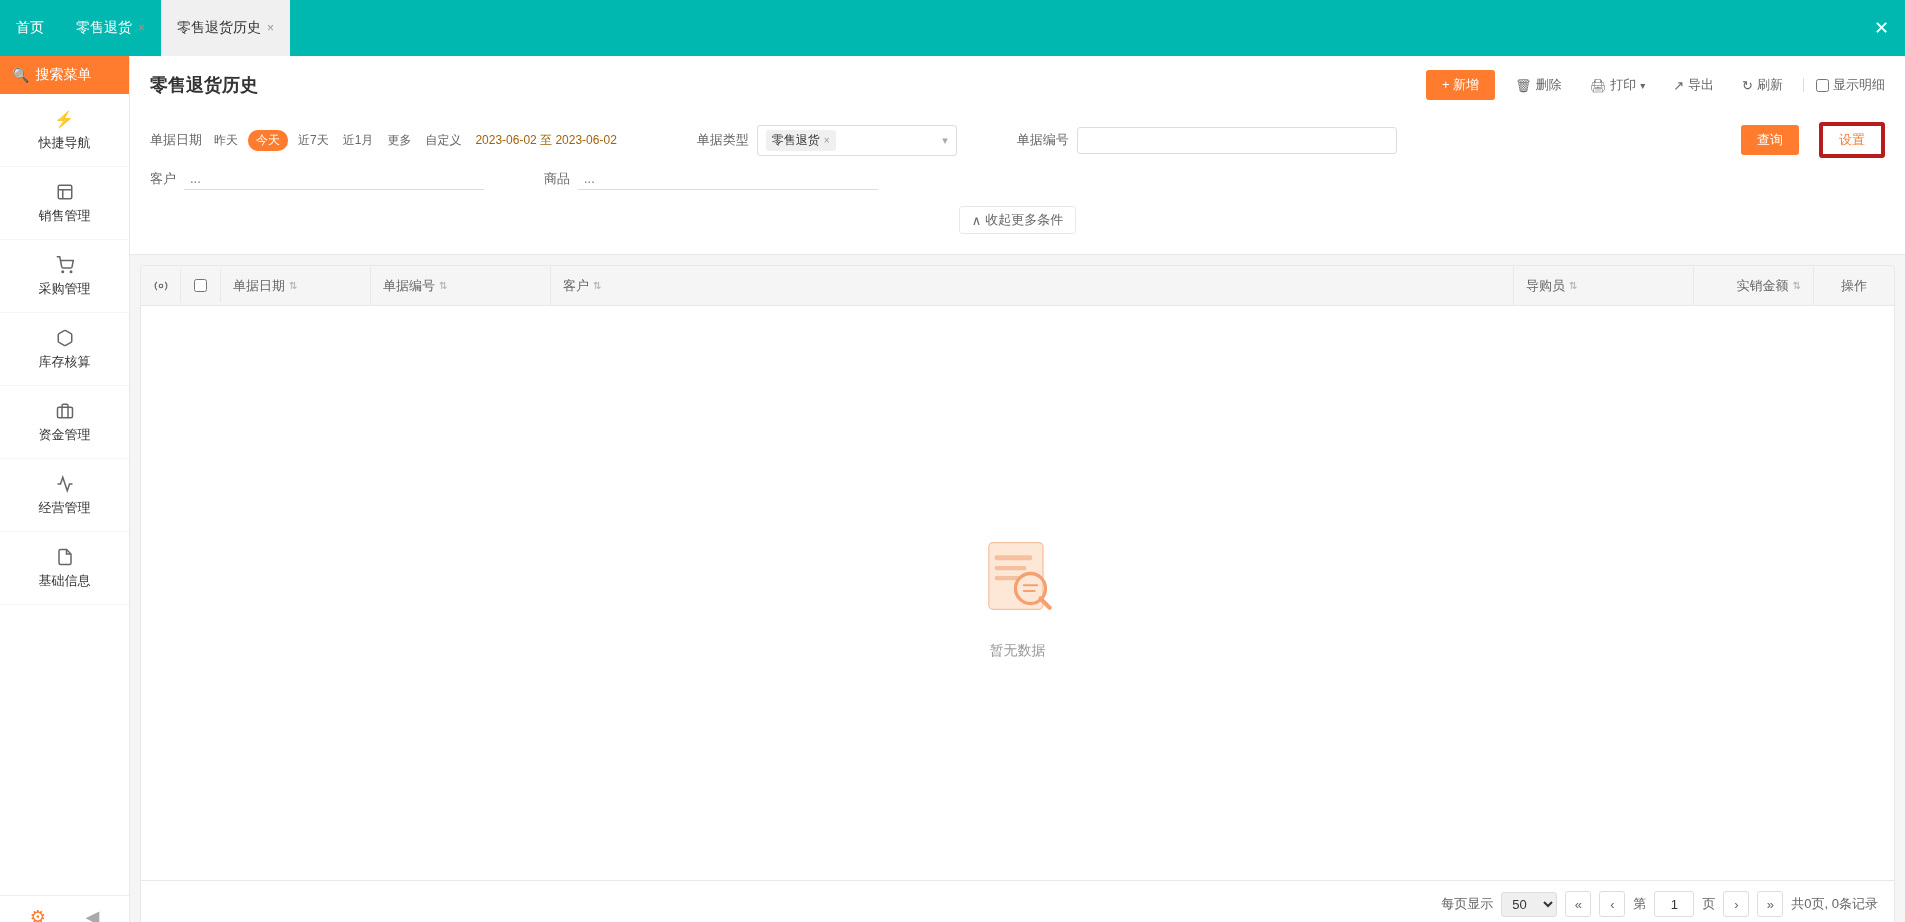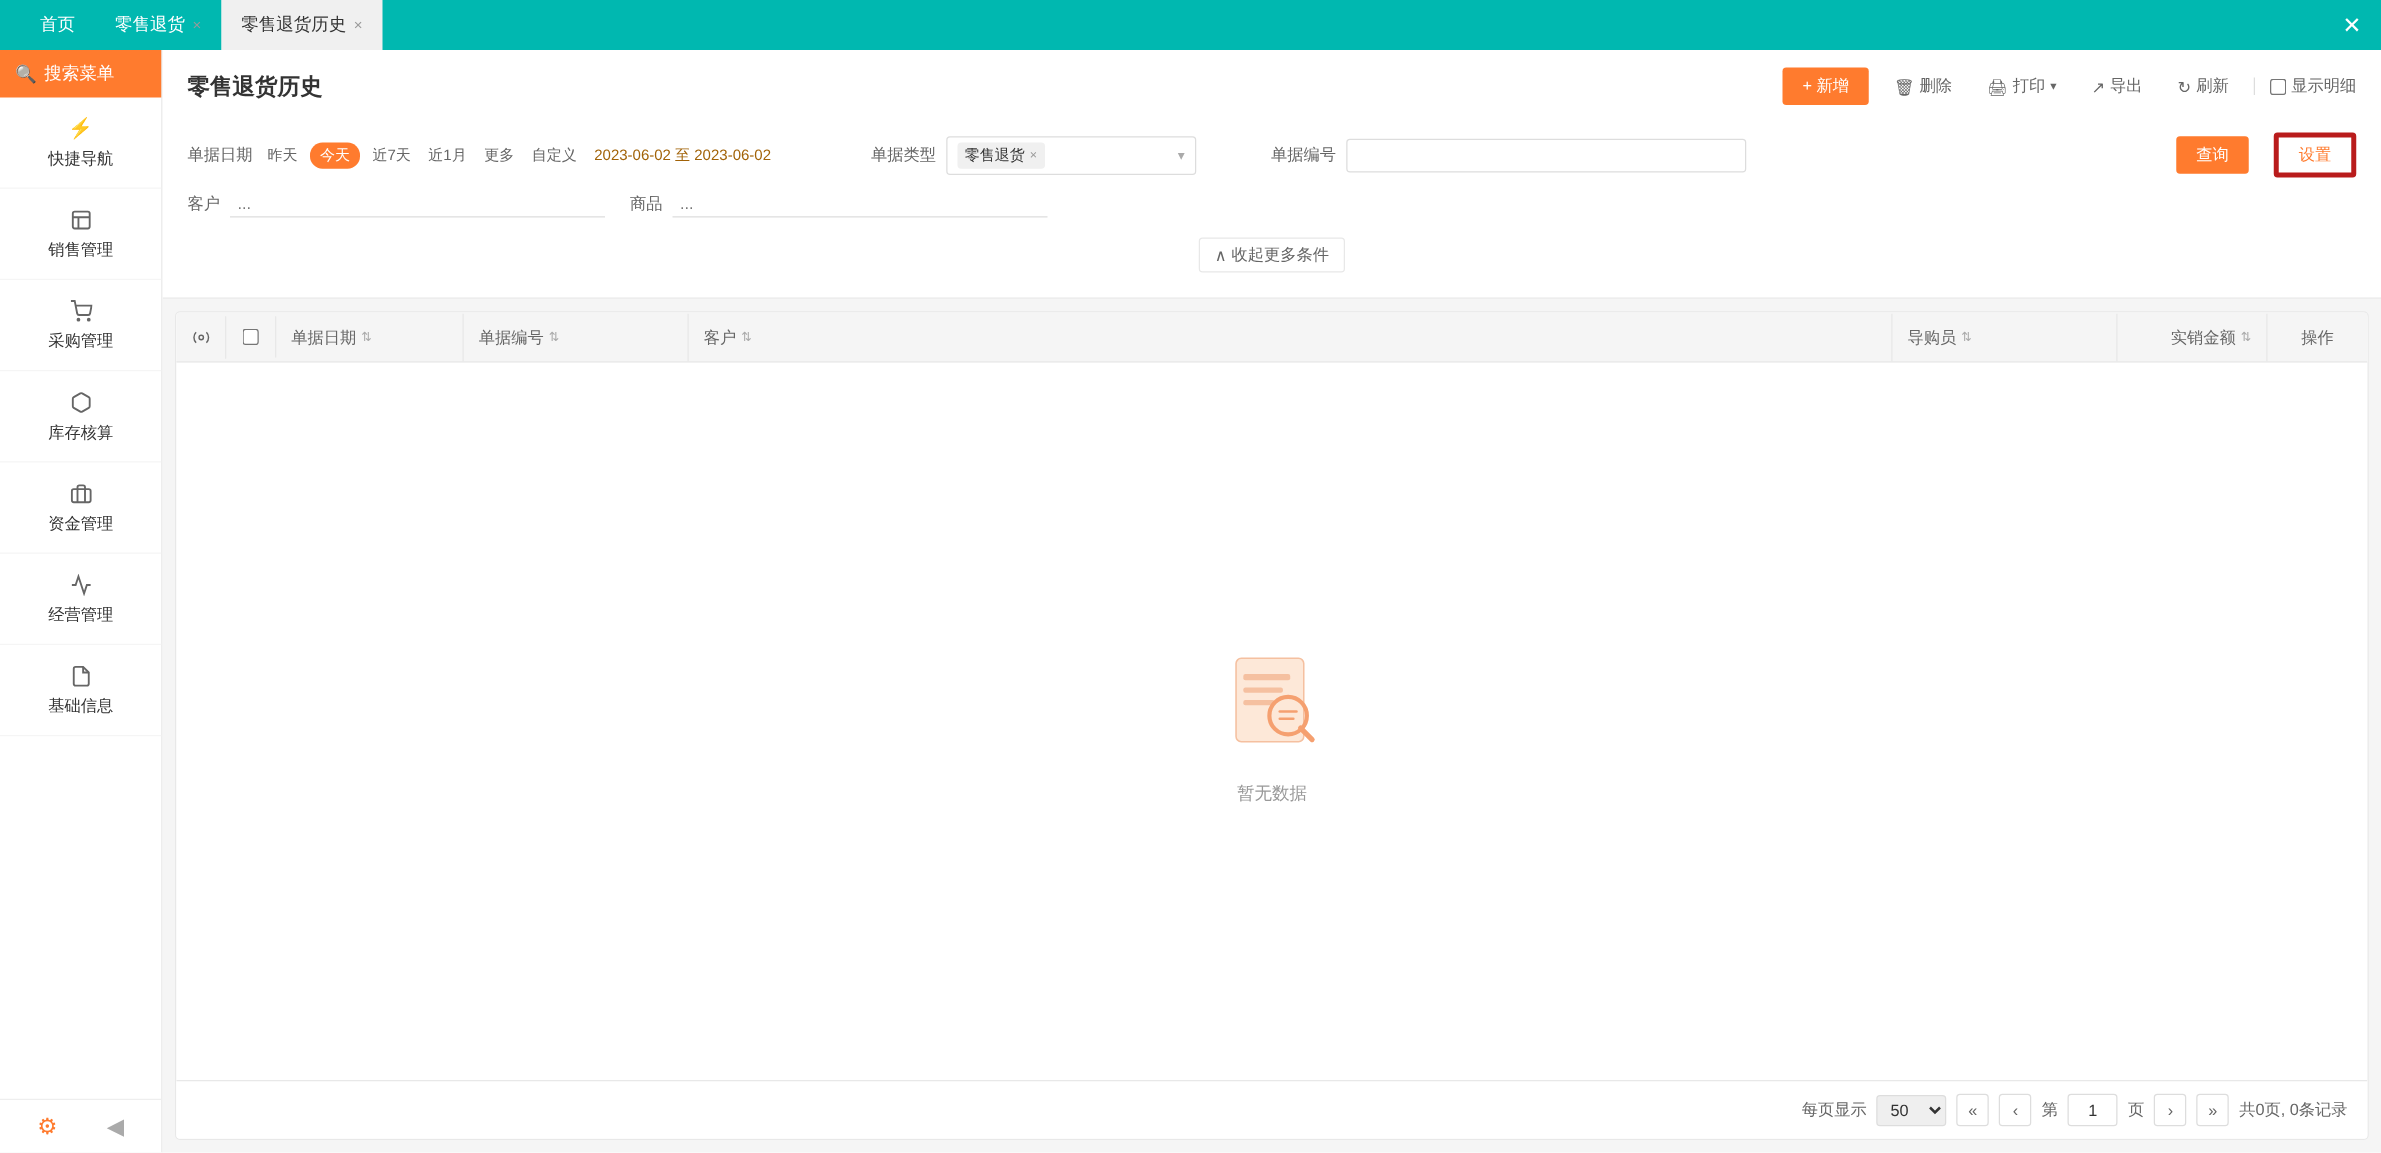--- a/index.html
+++ b/index.html
@@ -1,24 +1,24 @@
 <!DOCTYPE html>
 <html><head>
   <meta charset="utf-8">
   <style>
     * { box-sizing: border-box; margin: 0; padding: 0; font-family: "Microsoft YaHei", "PingFang SC", sans-serif; }
     body { width: 1905px; height: 922px; overflow: hidden; background: #f5f5f5; }
 
     
     .top-nav {
-      height: 40px;
+      height: 56px;
       background: #00b8b0;
       display: flex;
       align-items: center;
-      padding: 0 0 0 16px;
+      padding: 0 0 0 0;
       position: relative;
     }
     .top-nav-tabs {
       display: flex;
       align-items: stretch;
       height: 100%;
       flex: 1;
     }
     .nav-tab {
       display: flex;
@@ -551,21 +551,21 @@
           <button class="btn-setting">设置</button>
         </div>
 
         <div class="filter-row">
 
           <div class="filter-item">
             <span class="filter-label">客户</span>
             <input class="filter-customer-input" placeholder="..." style="">
           </div>
 
-          <div class="filter-item" style="">
+          <div class="filter-item" style="margin-left:40px;">
             <span class="filter-label">商品</span>
             <input class="filter-customer-input" placeholder="..." style="">
           </div>
         </div>
 
         <div style="display:flex; justify-content:center; margin-bottom:10px;">
           <div class="collapse-btn">
             <span>∧</span>
             <span>收起更多条件</span>
           </div>

